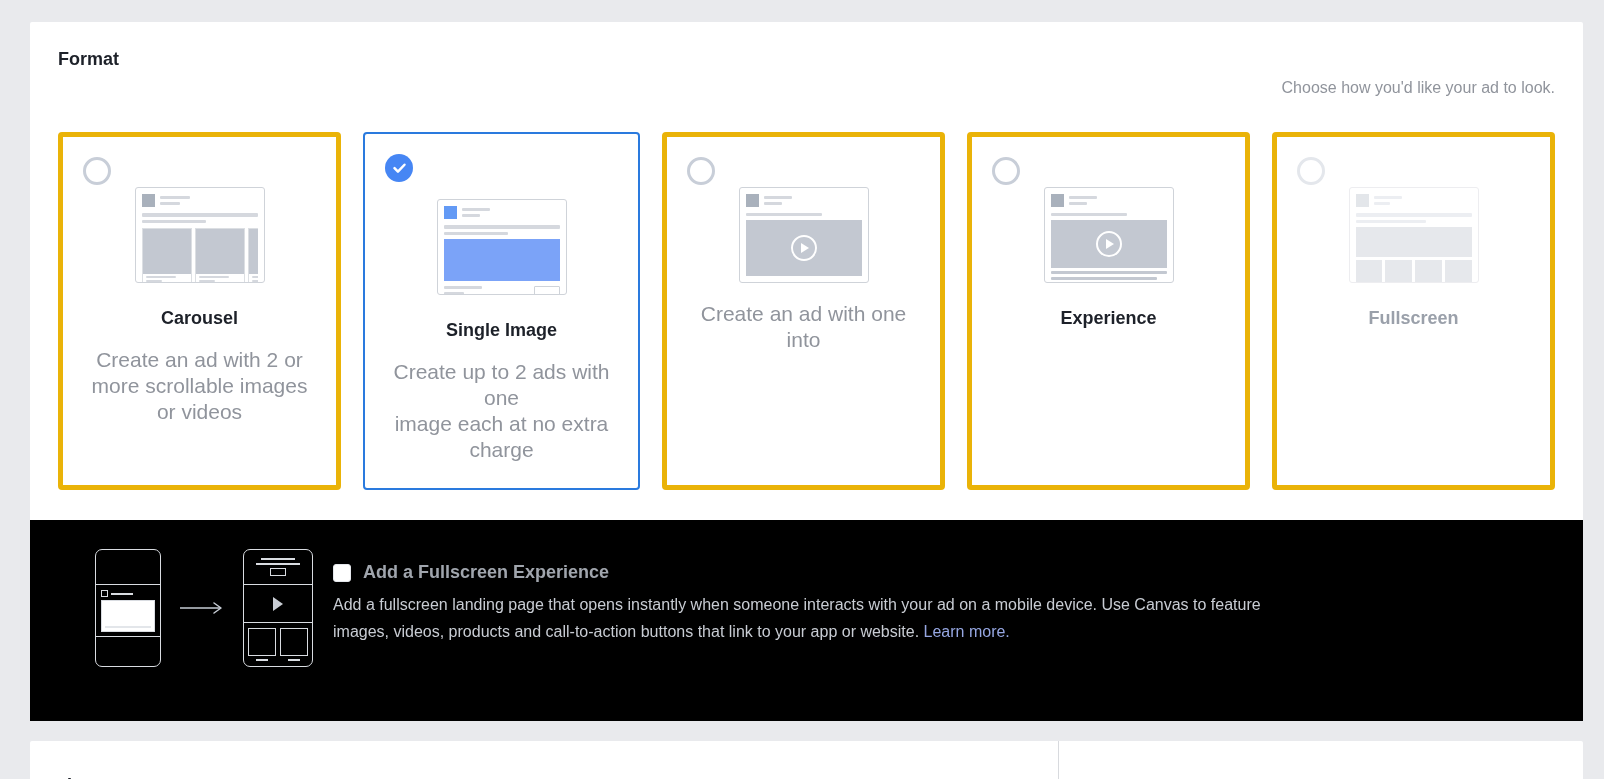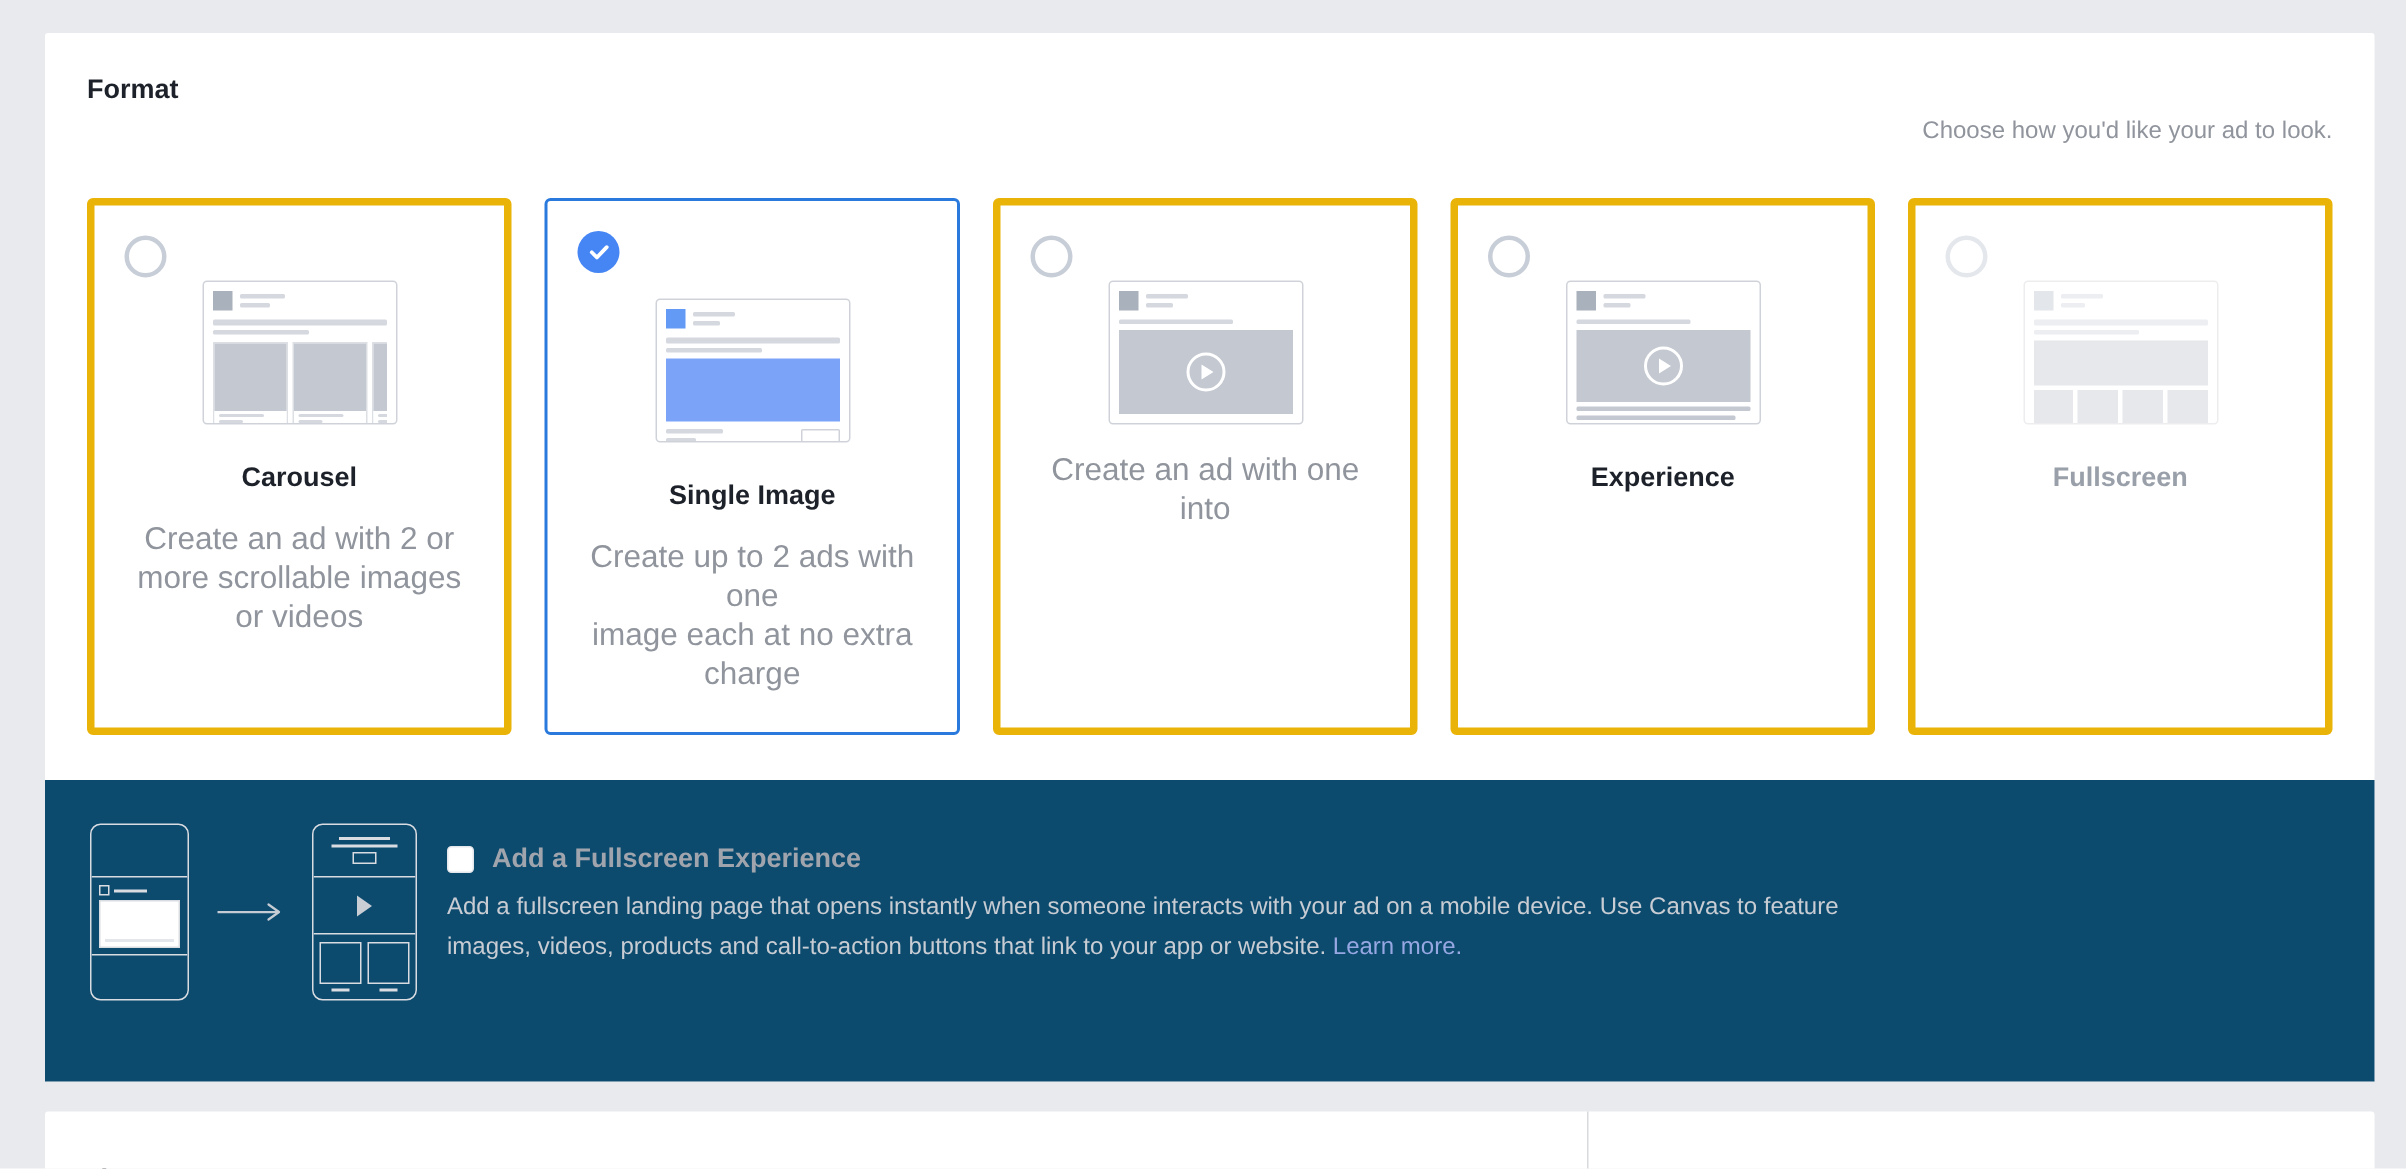--- a/index.html
+++ b/index.html
@@ -74,22 +74,22 @@
   .t-strip { height: 3px; background: #c3c8d1; border-radius: 1px; margin-top: 3px; }
   .thumb.faded { border-color: #ededf0; }
   .thumb.faded .t-avatar { background: #e3e6ea; }
   .thumb.faded .ln { background: #eceef2; }
   .t-block { height: 30px; background: #e6e8ec; margin-top: 4px; }
   .t-grid { display: flex; gap: 3px; margin-top: 3px; }
   .t-grid > div { flex: 1; height: 30px; background: #e6e8ec; }
 
   
   .canvas-section {
-    background: #0c4a6e; display: flex; align-items: flex-start;
-    padding: 28px 28px 28px 30px; height: 201px;
+    background: #000000; display: flex; align-items: flex-start;
+    padding: 28px 28px 28px 65px; height: 201px;
   }
   .phones { display: flex; align-items: center; width: 218px; flex: none; margin-top: 1px; }
   .phone { border: 1px solid #d9dce1; border-radius: 7px; height: 118px; overflow: hidden; flex: none; }
   .phone.left { width: 66px; }
   .phone.right { width: 70px; }
   .lp-top { height: 35px; border-bottom: 1px solid #d9dce1; }
   .lp-post { padding: 5px 5px 4px; border-bottom: 1px solid #d9dce1; }
   .lp-post-head { display: flex; gap: 3px; align-items: center; margin-bottom: 3px; }
   .lp-sq { width: 7px; height: 7px; border: 1px solid #d9dce1; }
   .lp-ln { width: 22px; height: 2px; background: #d9dce1; }

